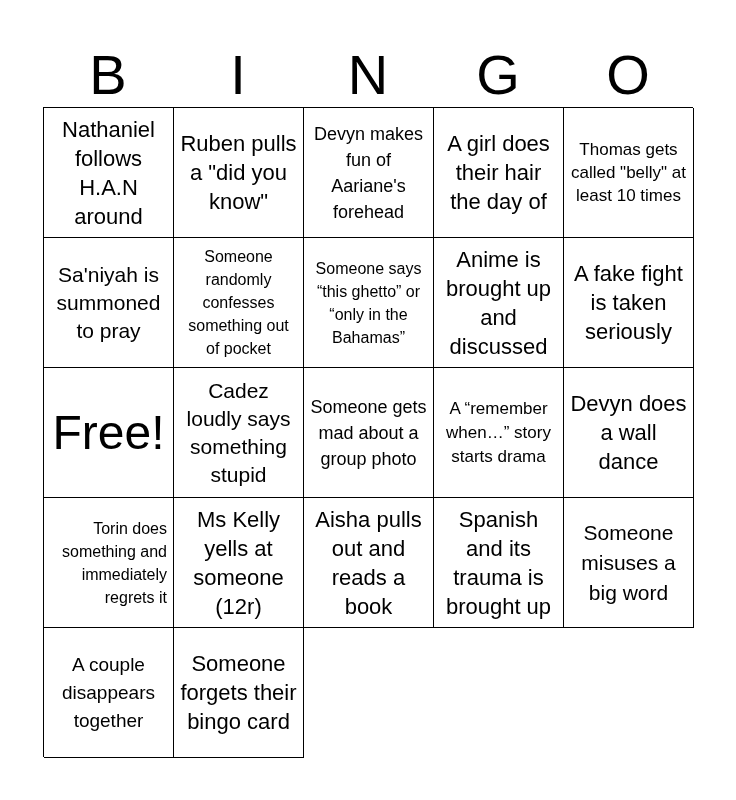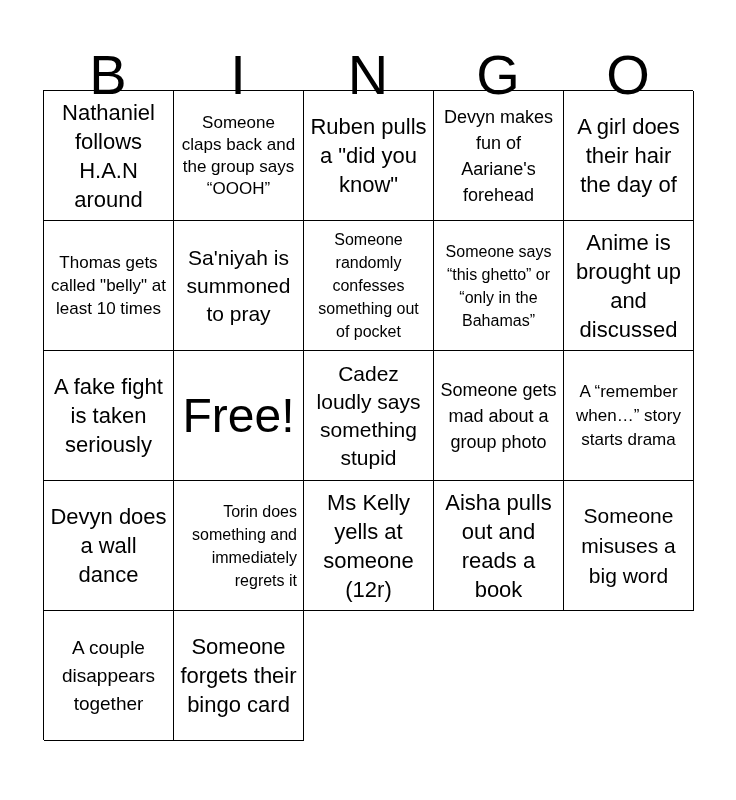--- a/index.html
+++ b/index.html
@@ -26,21 +26,21 @@
     }
     .header-letter {
       text-align: center;
       font-size: 56px;
       line-height: 62px;
       font-weight: normal;
     }
     .board {
       position: absolute;
       left: 43px;
-      top: 90px;
+      top: 107px;
       width: 650px;
       height: 650px;
       display: grid;
       grid-template-columns: repeat(5, 130px);
       grid-template-rows: repeat(5, 130px);
       box-sizing: border-box;
       border-top: 1px solid #000;
       border-left: 1px solid #000;
     }
     .cell {
@@ -69,23 +69,20 @@
   <div class="header-letter">I</div>
   <div class="header-letter">N</div>
   <div class="header-letter">G</div>
   <div class="header-letter">O</div>
 </div>
 
 <div class="board">
 
   <div class="cell fs-l">
       <span>Nathaniel follows H.A.N around</span>
-    </div>
-  <div class="cell fs-s">
-      <span>Someone claps back and the group says “OOOH”</span>
     </div>
   <div class="cell fs-l">
       <span>Ruben pulls a "did you know"</span>
     </div>
   <div class="cell fs-s" style="font-size:18px;line-height:26px;justify-content:center;">
       <span>Devyn makes fun of Aariane's forehead</span>
     </div>
   <div class="cell fs-l">
       <span>A girl does their hair the day of</span>
     </div>
@@ -128,20 +125,23 @@
   <div class="cell fs-s" style="font-size:16px;line-height:23px;text-align:right;">
       <span>Torin does something and immediately regrets it</span>
     </div>
   <div class="cell fs-l">
       <span>Ms Kelly yells at someone (12r)</span>
     </div>
 
   <div class="cell fs-l">
       <span>Aisha pulls out and reads a book</span>
     </div>
+  <div class="cell fs-l">
+      <span>Spanish and its trauma is brought up</span>
+    </div>
   <div class="cell fs-m" style="font-size:21px;line-height:30px;">
       <span>Someone misuses a big word</span>
     </div>
   <div class="cell fs-s" style="font-size:19px;line-height:28px;">
       <span>A couple disappears together</span>
     </div>
   <div class="cell fs-l">
       <span>Someone forgets their bingo card</span>
     </div>
 </div>

